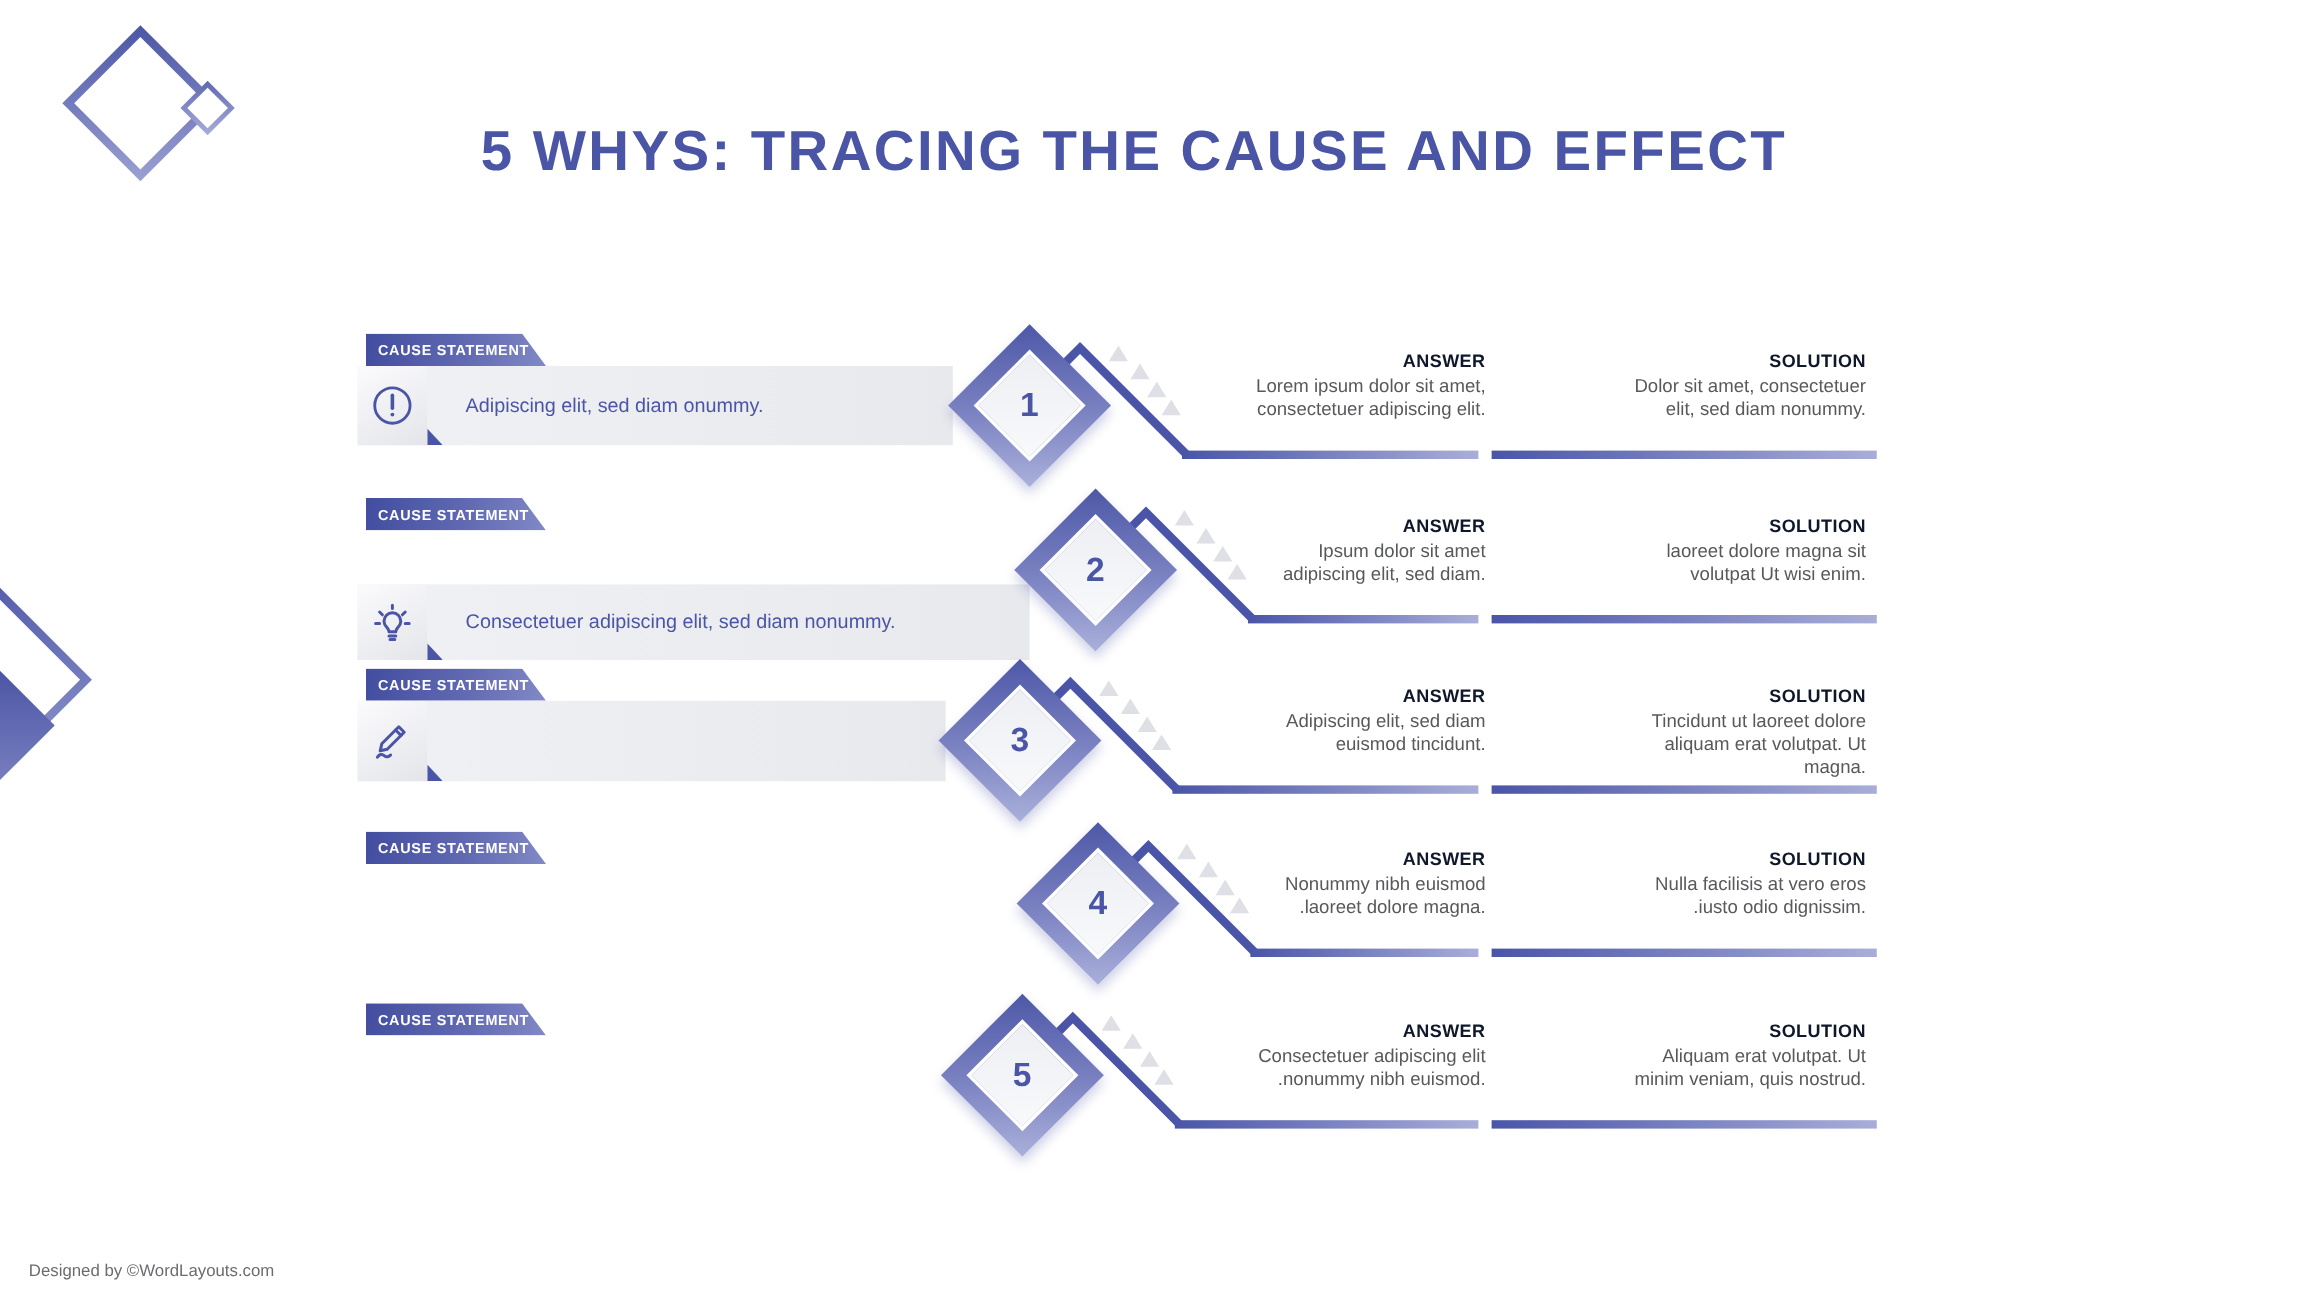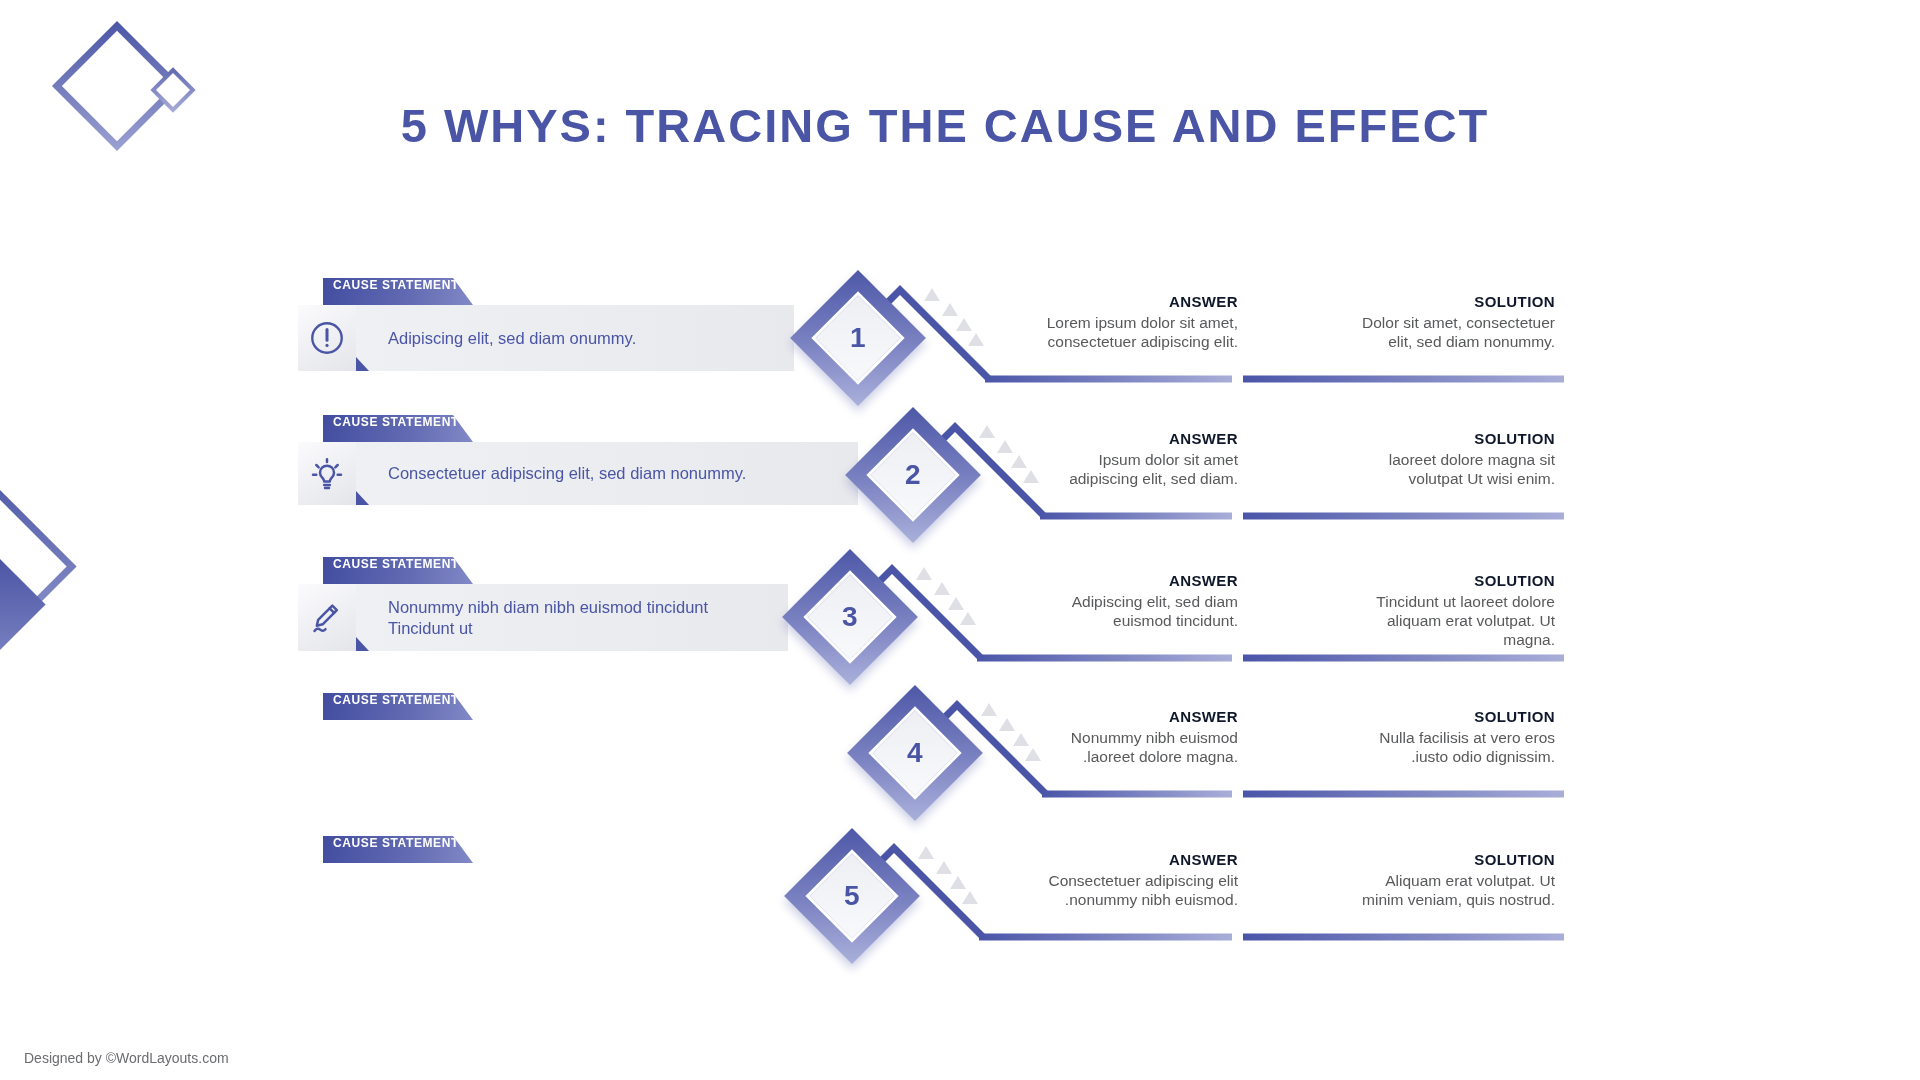--- a/index.html
+++ b/index.html
@@ -13,24 +13,24 @@
     position:absolute;left:0;top:98px;width:1890px;text-align:center;
     font-size:47px;font-weight:800;letter-spacing:2px;color:#4a55a5;
   }
   
   .dm-o{position:absolute;transform:rotate(45deg);}
   .dm-o > i{position:absolute;background:#fff;display:block;}
   .dm-f{position:absolute;transform:rotate(45deg);}
   
   .row{position:absolute;left:0;width:1920px;height:137px;}
   .tab{
-    position:absolute;left:323px;top:0;height:27px;width:150px;
+    position:absolute;left:305px;top:0;height:27px;width:150px;
     background:linear-gradient(100deg,#424da0 0%,#6069b1 55%,#8289c7 100%);
     clip-path:polygon(0 0, calc(100% - 20px) 0, 100% 100%, 0 100%);
-    display:flex;z-index:3;
+    display:flex;align-items:center;z-index:3;
   }
   .tab-label{color:#ffffff;font-size:12px;font-weight:700;letter-spacing:.6px;padding-left:10px;}
   .bar{
     position:absolute;left:298px;top:27px;
     background:linear-gradient(90deg,#f0f1f4 0%,#e8e9ed 100%);
     z-index:1;
   }
   .iconbox{
     position:absolute;left:0;top:0;width:58px;height:100%;
     background:linear-gradient(150deg,#fbfbfd 0%,#e4e5ea 100%);
@@ -139,21 +139,21 @@
     </div>
     <div class="solution" style="top: 15px;">
       <div class="col-label">SOLUTION</div>
       <div class="col-text">Dolor sit amet, consectetuer elit, sed diam nonummy.</div>
     </div>
   </div>
       <div class="row" style="top: 415px;">
     <div class="tab">
       <span class="tab-label">CAUSE STATEMENT</span>
     </div>
-    <div class="bar" style="width: 560px; height: 63px;">
+    <div class="bar" style="width: 560px; height: 63px; margin-top: 45px;">
       <div class="iconbox">
             <svg width="40" height="40" viewBox="0 0 24 24" fill="none" stroke="#4a55a5" stroke-width="1.5" stroke-linecap="round" stroke-linejoin="round">
       <path d="M12,7a4.2,4.2 0 0 1 4.2,4.2c0,1.7-.9,2.5-1.6,3.3-.5.6-.9,1.1-.9,2h-3.4c0-.9-.4-1.4-.9-2-.7-.8-1.6-1.6-1.6-3.3A4.2,4.2 0 0 1 12,7z"></path>
       <path d="M10.3,18.6h3.4 M10.8,20.4h2.4 M3.6,12.4h2 M18.4,12.4h2 M5.6,6.6l1.4,1.4 M18.4,6.6 17,8 M12,3.2v1.6"></path>
             </svg>
           </div>
       <div class="fold"></div>
       <div class="cause">Consectetuer adipiscing elit, sed diam nonummy.</div>
     </div>
     <svg class="connector" width="662" height="130" viewBox="0 0 662 130" style="left: 903px; top: -10px;">
@@ -193,21 +193,20 @@
     </div>
     <div class="bar" style="width: 490px; height: 67px;">
       <div class="iconbox">
             <svg width="40" height="40" viewBox="0 0 24 24" fill="none" stroke="#4a55a5" stroke-width="1.5" stroke-linecap="round" stroke-linejoin="round">
       <path d="M15.2,4.6l2.7,2.7L9.4,15.8l-3.5,.8.8-3.5z"></path>
       <path d="M13.6,6.2l2.7,2.7"></path>
       <path d="M4.5,19.8c1-1.5,2.3-1.8,3.4-.8s2.4.7,3.2-.3"></path>
             </svg>
           </div>
       <div class="fold"></div>
-      <div class="cause">Nonummy nibh diam nibh euismod tincidunt Tincidunt ut</div>
     </div>
     <svg class="connector" width="725" height="130" viewBox="0 0 725 130" style="left: 840px; top: -10px;">
     <defs>
             <linearGradient id="g2" x1="0" y1="0" x2="1" y2="0">
       <stop offset="0" stop-color="#4a55a8"></stop>
               <stop offset="1" stop-color="#a9aed8"></stop>
     </linearGradient>
           </defs>
     <polygon points="84,20 92,33 76,33" fill="#dfe0e5"></polygon>
           <polygon points="102,35 110,48 94,48" fill="#dfe0e5"></polygon>

